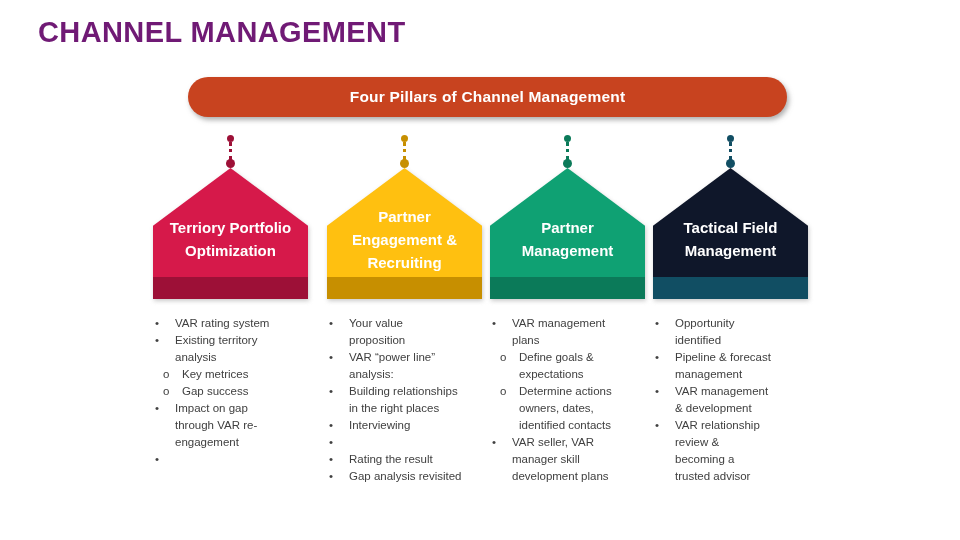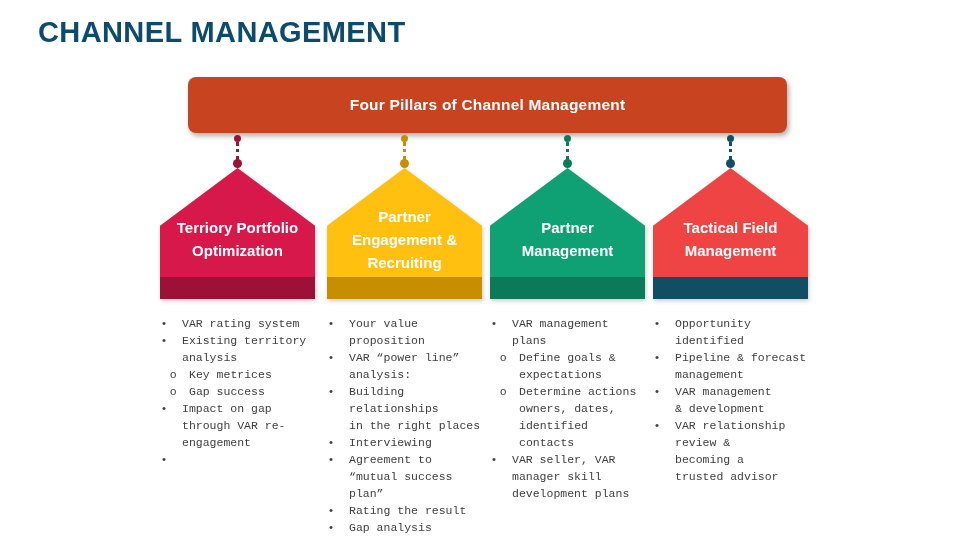--- a/index.html
+++ b/index.html
@@ -4,25 +4,25 @@
 <style>
   html,body{margin:0;padding:0;}
   body{
     width:960px;height:540px;position:relative;overflow:hidden;
     background:#ffffff;
     font-family:"Liberation Sans", sans-serif;
   }
   .slide-title{
     position:absolute;left:38px;top:16px;
     font-size:29px;font-weight:bold;letter-spacing:.4px;
-    color:#0c4a6e;
+    color:#701a75;
   }
   .banner{
-    position:absolute;left:188px;top:77px;width:599px;height:56px;
-    border-radius:8px;
+    position:absolute;left:188px;top:77px;width:599px;height:40px;
+    border-radius:20px;
     display:flex;align-items:center;justify-content:center;
     box-shadow:2px 3px 5px rgba(110,110,110,.55);
   }
   .banner-label{
     color:#ffffff;font-size:15.5px;font-weight:bold;letter-spacing:.2px;
   }
   .pillar-group{position:absolute;top:0;width:155px;height:540px;}
   .cdot-top{position:absolute;top:135px;left:calc(50% - 3.5px);width:7px;height:7px;border-radius:50%;}
   .cline{position:absolute;top:142px;left:calc(50% - 1.5px);height:18px;width:0;border-left:3px dotted;}
   .cdot-apex{position:absolute;top:159px;left:calc(50% - 4.5px);width:9px;height:9px;border-radius:50%;}
@@ -39,33 +39,33 @@
     text-align:center;white-space:pre-line;
   }
   .bullets{
     position:absolute;top:315px;left:2px;width:153px;
     margin:0;padding:0;list-style:none;
   }
   .bullets li{display:flex;font-size:11.5px;line-height:17px;color:#404040;}
   .bullets .marker{flex:0 0 20px;}
   .bullets li.l2{margin-left:8px;}
   .bullets li.l2 .marker{flex:0 0 19px;}
-  .btext{white-space:pre-line;font-family:Liberation Mono, monospace;}
+  .btext{white-space:pre-line;}
 </style>
 </head>
 <body>
 
 <div class="slide-title">CHANNEL MANAGEMENT</div>
 
 <div class="banner" style="background: rgb(200, 67, 31);">
   <span class="banner-label">Four Pillars of Channel Management</span>
 </div>
 
 <div id="pillars">
-    <div class="pillar-group" style="left: 160px;">
+    <div class="pillar-group" style="left: 153px;">
       <div class="cdot-top" style="background: rgb(157, 16, 55);"></div>
       <div class="cline" style="border-color: rgb(157, 16, 55);"></div>
       <div class="cdot-apex" style="background: rgb(157, 16, 55);"></div>
       <div class="pillar-wrap">
         <div class="pillar" style="background: rgb(214, 25, 74);">
           <div class="pillar-strip" style="background: rgb(157, 16, 55);"></div>
           <div class="pillar-title">Terriory Portfolio
 Optimization</div>
         </div>
       </div>
@@ -125,23 +125,20 @@
           <span class="marker">•</span>
           <span class="btext">Building relationships
 in the right places</span>
         </li>
         <li class="l1">
           <span class="marker">•</span>
           <span class="btext">Interviewing</span>
         </li>
         <li class="l1">
           <span class="marker">•</span>
-          <span class="btext">Agreement to
-“mutual success
-plan”</span>
         </li>
         <li class="l1">
           <span class="marker">•</span>
           <span class="btext">Rating the result</span>
         </li>
         <li class="l1">
           <span class="marker">•</span>
           <span class="btext">Gap analysis revisited</span>
         </li>
       </ul>
@@ -180,21 +177,21 @@
 manager skill
 development plans</span>
         </li>
       </ul>
     </div>
     <div class="pillar-group" style="left: 653px;">
       <div class="cdot-top" style="background: rgb(17, 78, 99);"></div>
       <div class="cline" style="border-color: rgb(17, 78, 99);"></div>
       <div class="cdot-apex" style="background: rgb(17, 78, 99);"></div>
       <div class="pillar-wrap">
-        <div class="pillar" style="background: #ef4444;">
+        <div class="pillar" style="background: #0f172a;">
           <div class="pillar-strip" style="background: rgb(17, 78, 99);"></div>
           <div class="pillar-title">Tactical Field
 Management</div>
         </div>
       </div>
       <ul class="bullets">
         <li class="l1">
           <span class="marker">•</span>
           <span class="btext">Opportunity
 identified</span>

